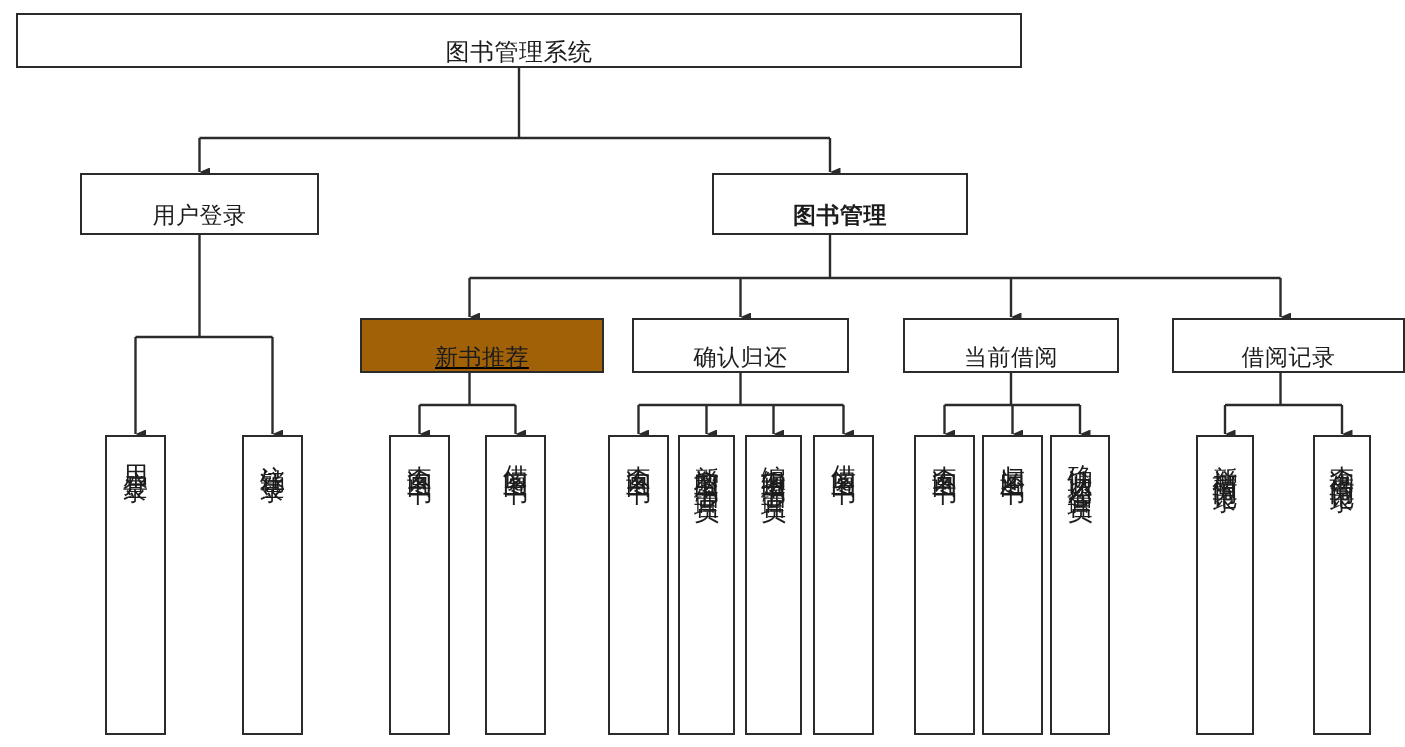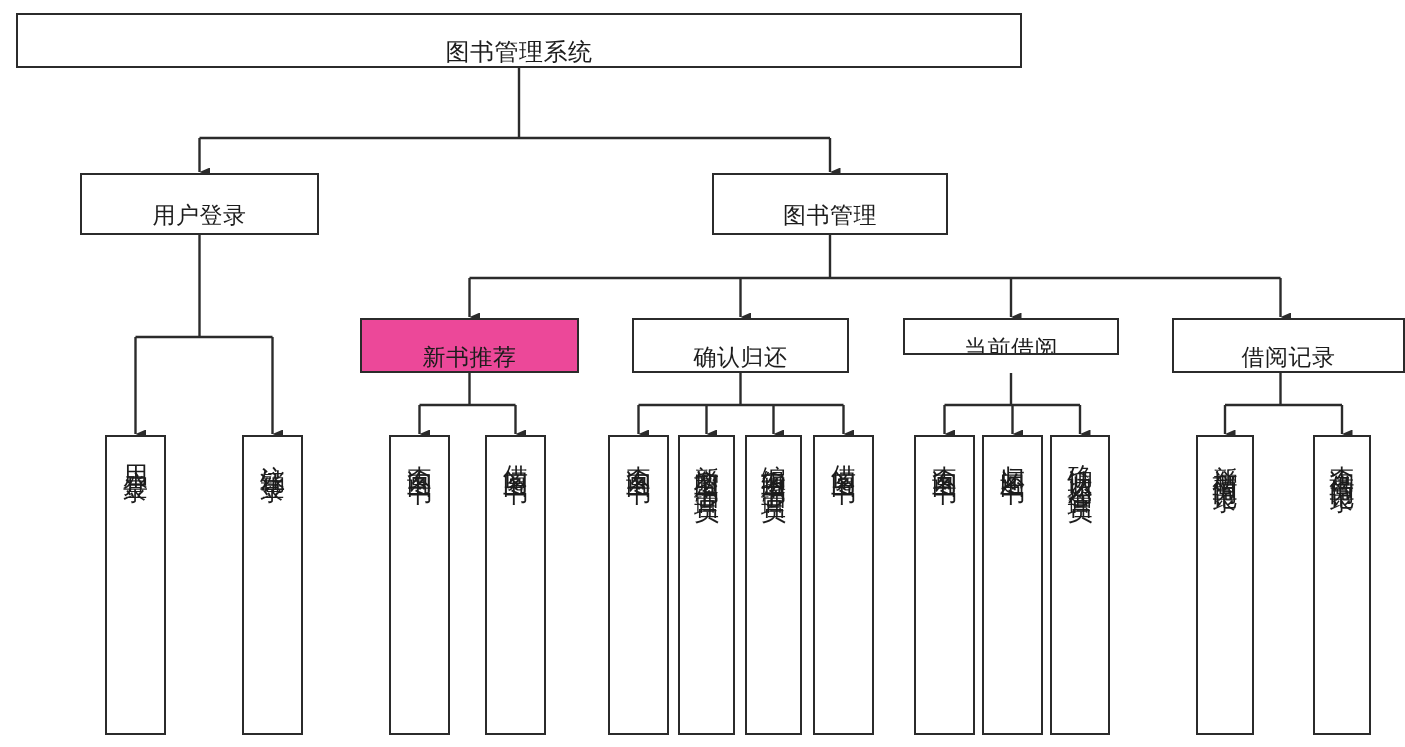--- a/index.html
+++ b/index.html
@@ -118,30 +118,30 @@
       </g>
   </svg>
 
   <div id="nodes-layer">
       <div class="node horiz root" style="left: 16px; top: 13px; width: 1006px; height: 55px; border-color: rgb(43, 43, 43); background: rgb(255, 255, 255);">
         <span class="node-label" style="color: rgb(28, 28, 28);">图书管理系统</span>
       </div>
       <div class="node horiz" style="left: 80px; top: 173px; width: 239px; height: 62px; border-color: rgb(43, 43, 43); background: rgb(255, 255, 255);">
         <span class="node-label" style="color: rgb(28, 28, 28);">用户登录</span>
       </div>
-      <div class="node horiz" style="left: 712px; top: 173px; width: 236px; height: 62px; border-color: rgb(43, 43, 43); background: rgb(255, 255, 255);">
+      <div class="node horiz" style="left: 712px; top: 173px; width: 256px; height: 62px; border-color: rgb(43, 43, 43); background: rgb(255, 255, 255); font-weight: bold;">
         <span class="node-label" style="color: rgb(28, 28, 28);">图书管理</span>
       </div>
-      <div class="node horiz" style="left: 360px; top: 318px; width: 219px; height: 55px; border-color: rgb(43, 43, 43); background: #ec4899;">
+      <div class="node horiz" style="left: 360px; top: 318px; width: 244px; height: 55px; border-color: rgb(43, 43, 43); background: #a16207; text-decoration: underline;">
         <span class="node-label" style="color: rgb(28, 28, 28);">新书推荐</span>
       </div>
       <div class="node horiz" style="left: 632px; top: 318px; width: 217px; height: 55px; border-color: rgb(43, 43, 43); background: rgb(255, 255, 255);">
         <span class="node-label" style="color: rgb(28, 28, 28);">确认归还</span>
       </div>
-      <div class="node horiz" style="left: 903px; top: 318px; width: 216px; height: 37px; border-color: rgb(43, 43, 43); background: rgb(255, 255, 255);">
+      <div class="node horiz" style="left: 903px; top: 318px; width: 216px; height: 55px; border-color: rgb(43, 43, 43); background: rgb(255, 255, 255);">
         <span class="node-label" style="color: rgb(28, 28, 28);">当前借阅</span>
       </div>
       <div class="node horiz" style="left: 1172px; top: 318px; width: 233px; height: 55px; border-color: rgb(43, 43, 43); background: rgb(255, 255, 255);">
         <span class="node-label" style="color: rgb(28, 28, 28);">借阅记录</span>
       </div>
       <div class="node vert" style="left: 105px; top: 435px; width: 61px; height: 300px; border-color: rgb(43, 43, 43); background: rgb(255, 255, 255);">
         <span class="node-label" style="color: rgb(28, 28, 28);">用户登录</span>
       </div>
       <div class="node vert" style="left: 242px; top: 435px; width: 61px; height: 300px; border-color: rgb(43, 43, 43); background: rgb(255, 255, 255);">
         <span class="node-label" style="color: rgb(28, 28, 28);">注销登录</span>

